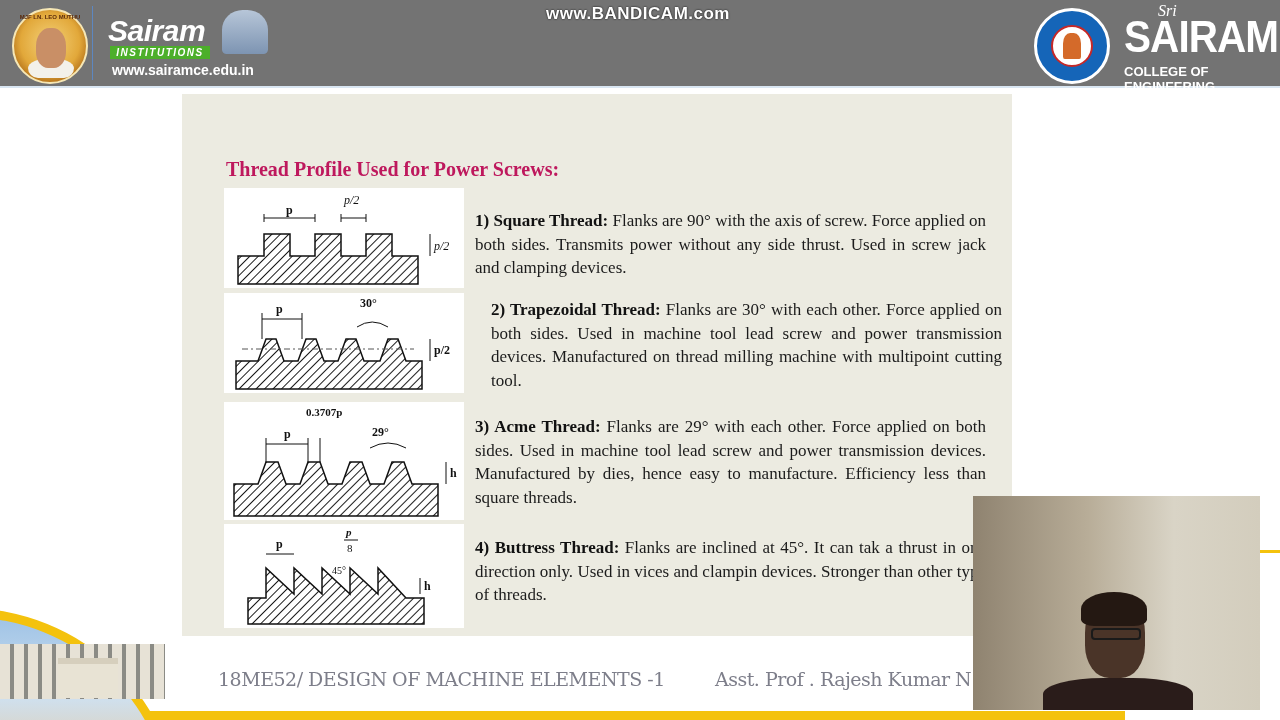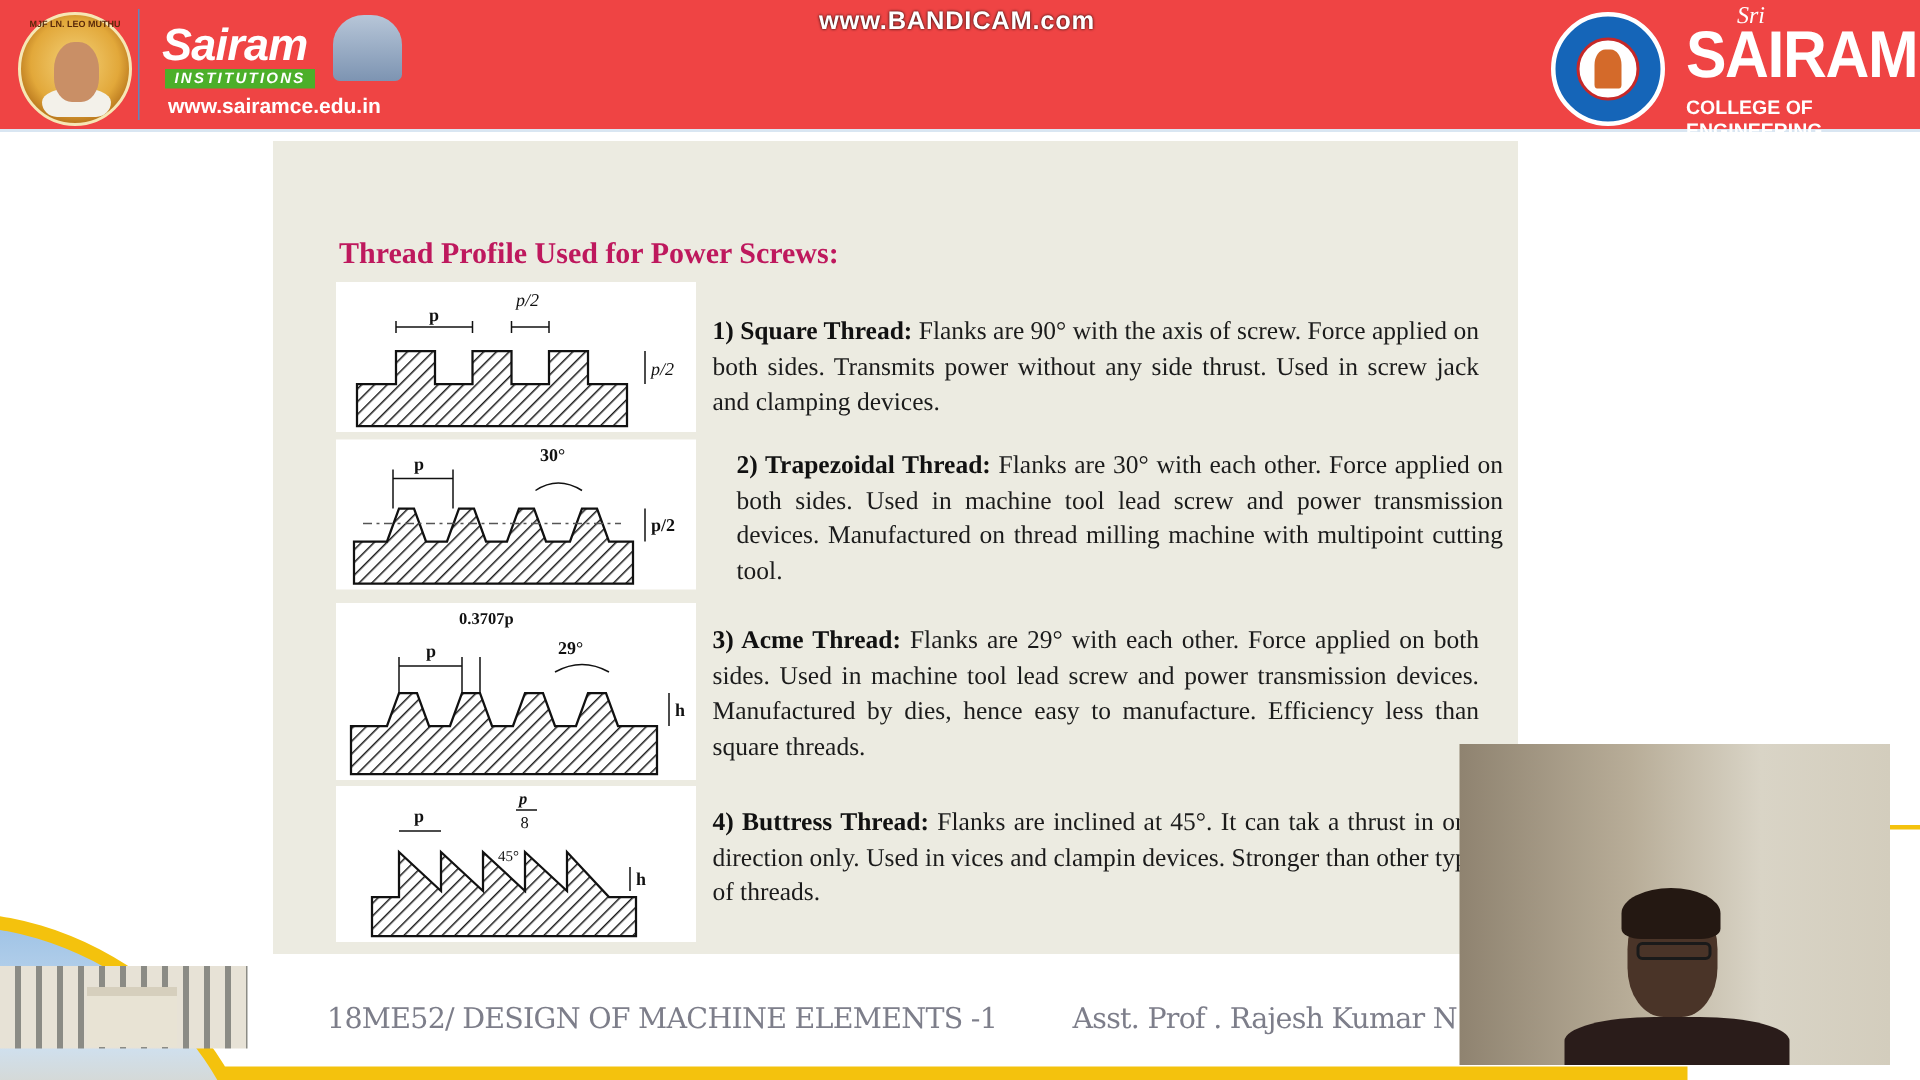--- a/index.html
+++ b/index.html
@@ -1,20 +1,20 @@
 <!DOCTYPE html>
 <html><head>
 <meta charset="utf-8">
 <style>
   * { box-sizing: border-box; margin: 0; padding: 0; }
   html, body { width: 1280px; height: 720px; overflow: hidden; background: #ffffff; }
   body { position: relative; font-family: "Liberation Serif", serif; }
 
   
-  .header { position: absolute; left: 0; top: 0; width: 1280px; height: 88px; background: #ef4444; border-bottom: 2px solid #d9e6f2; }
+  .header { position: absolute; left: 0; top: 0; width: 1280px; height: 88px; background: #737373; border-bottom: 2px solid #d9e6f2; }
   .founder-badge { position: absolute; left: 12px; top: 8px; width: 76px; height: 76px; border-radius: 50%; background: radial-gradient(circle at 50% 45%, #f4d27a 0%, #e2a83a 55%, #b8761c 75%, #f3e3b8 78%, #c9a04a 100%); border: 2px solid #f6e7b5; }
   .founder-badge .face { position: absolute; left: 22px; top: 18px; width: 30px; height: 40px; border-radius: 45% 45% 40% 40%; background: #c98f66; }
   .founder-badge .shirt { position: absolute; left: 14px; top: 48px; width: 46px; height: 20px; border-radius: 50% 50% 10px 10px; background: #f3f1ea; }
   .founder-badge .ring-text { position: absolute; left: 0; top: 4px; width: 72px; text-align: center; font: bold 6px "Liberation Sans", sans-serif; color: #5a2a0a; }
   .hdr-divider { position: absolute; left: 92px; top: 6px; width: 1px; height: 74px; background: #5d87c0; }
   .sairam-logo { position: absolute; left: 108px; top: 14px; font: italic bold 30px "Liberation Sans", sans-serif; color: #ffffff; letter-spacing: -0.5px; }
   .inst-strip { position: absolute; left: 110px; top: 46px; width: 100px; height: 13px; background: #4caf2a; color: #fff; font: italic bold 10px "Liberation Sans", sans-serif; letter-spacing: 1.5px; text-align: center; line-height: 13px; }
   .saibaba { position: absolute; left: 222px; top: 10px; width: 46px; height: 44px; border-radius: 45% 45% 10% 10%; background: linear-gradient(#b7c6d8, #7d94b2); }
   .site-url { position: absolute; left: 112px; top: 62px; font: bold 14px "Liberation Sans", sans-serif; color: #ffffff; }
   .watermark { position: absolute; left: 520px; top: 4px; width: 236px; text-align: center; font: bold 17px "Liberation Sans", sans-serif; color: #ffffff; letter-spacing: 0.5px; text-shadow: 0 0 2px #000; }

